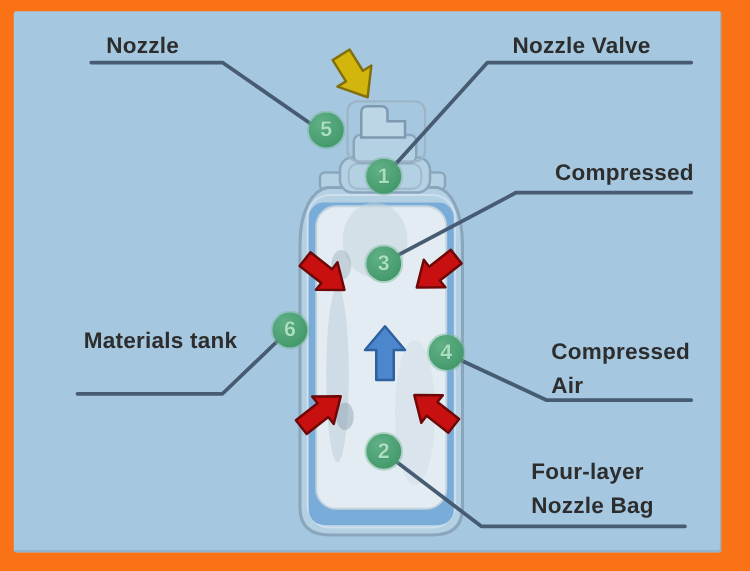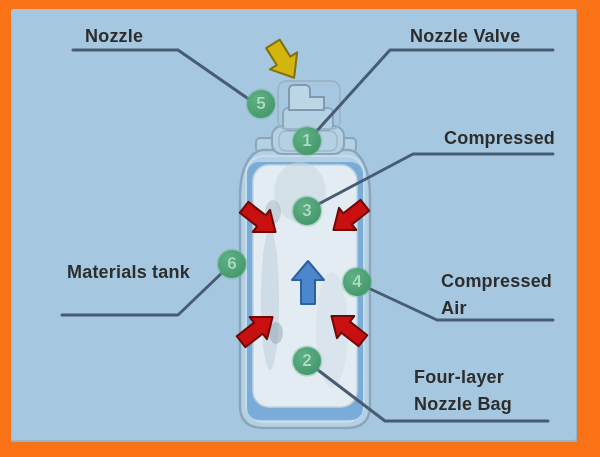--- a/index.html
+++ b/index.html
@@ -86,21 +86,21 @@
 
   <div class="label" style="left:410px;top:23px">Nozzle Valve</div>
 
   <div class="label" style="left:444px;top:125px">Compressed</div>
 
   <div class="label" style="left:441px;top:268px">
     <div>Compressed</div>
     <div>Air</div>
   </div>
 
-  <div class="label" style="left:414px;top:364px">
+  <div class="label" style="left:425px;top:364px">
     <div>Four-layer</div>
     <div>Nozzle Bag</div>
   </div>
 
   <div class="label" style="left:67px;top:259px">
     <div>Materials tank</div>
   </div>
 
   <div class="badge" style="left:293px;top:127px">1</div>
   <div class="badge" style="left:293px;top:347px">2</div>

